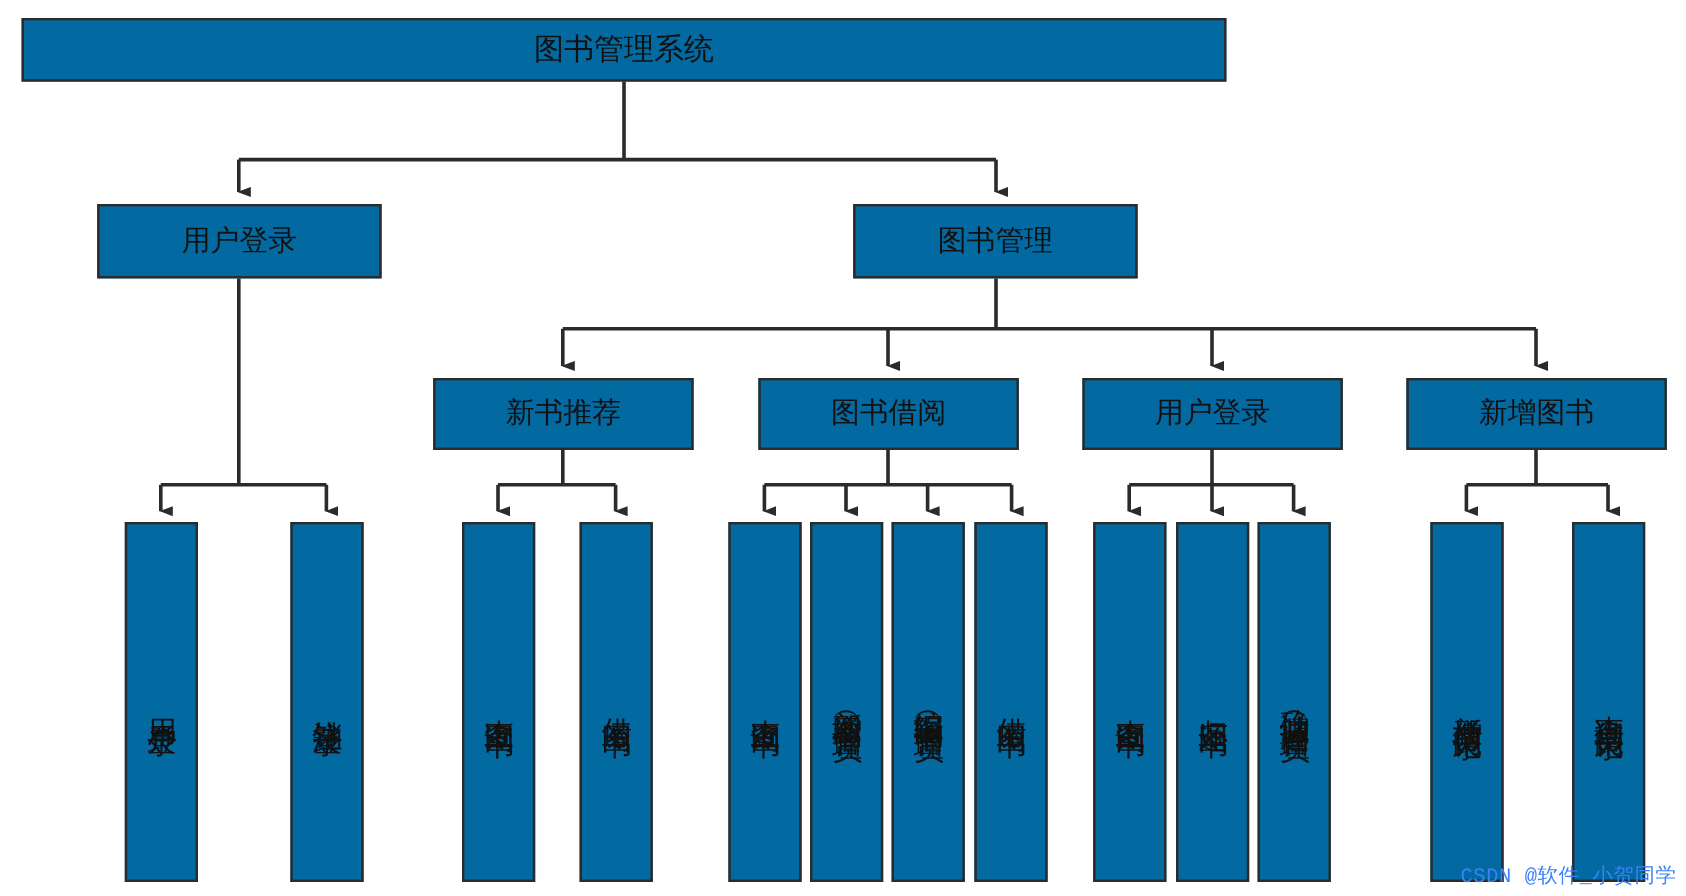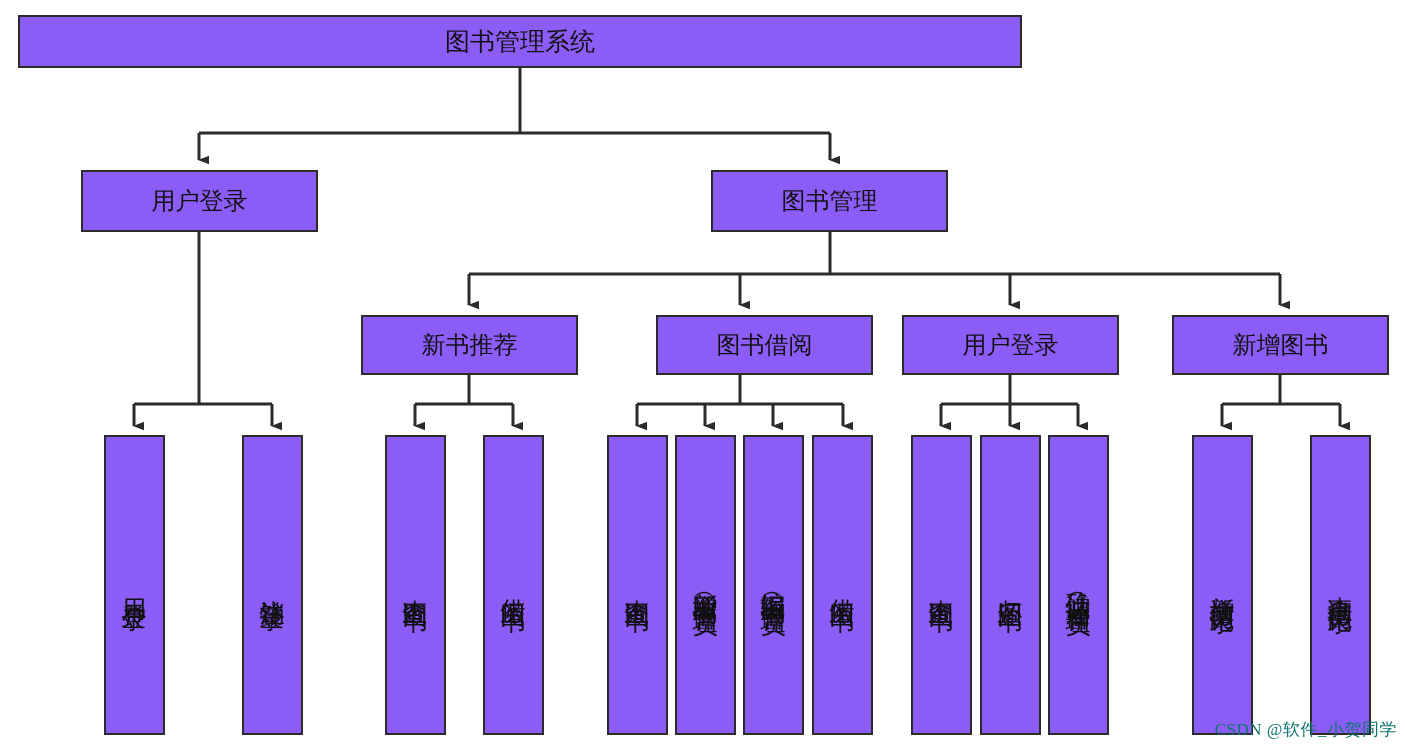--- a/index.html
+++ b/index.html
@@ -22,21 +22,21 @@
     position: absolute;
     left: 0;
     top: 0;
     width: 1405px;
     height: 747px;
     pointer-events: none;
   }
   .node {
     position: absolute;
     box-sizing: border-box;
-    background: #8b5cf6;
+    background: #0369a1;
     border: 2.5px solid #2b2b2b;
     display: flex;
     align-items: center;
     justify-content: center;
     z-index: 2;
   }
   .node-label {
     color: #111111;
     line-height: 1.0;
     white-space: nowrap;
@@ -63,25 +63,25 @@
     line-height: 1.12;
     letter-spacing: 3px;
     white-space: nowrap;
     max-height: 100%;
   }
   .watermark {
     position: absolute;
     right: 8px;
     bottom: 6px;
     font-size: 17px;
-    color: #0f766e;
+    color: #3b82f6;
     letter-spacing: 0.5px;
     z-index: 5;
     white-space: nowrap;
-    font-family: Liberation Serif, serif;
+    font-family: Liberation Mono, monospace;
   }
 </style>
 </head>
 <body>
 
 <div id="diagram-canvas">
 
   <svg id="edge-layer" viewBox="0 0 1405 747" width="1405" height="747" xmlns="http://www.w3.org/2000/svg">
     <defs>
       <marker id="arrowhead" markerWidth="9" markerHeight="11" refX="4.2" refY="10" orient="auto" markerUnits="userSpaceOnUse">
@@ -141,21 +141,21 @@
   </div>
 
   <div class="node level-2" style="left:361px; top:315px; width:217px; height:60px;">
     <span class="node-label">新书推荐</span>
   </div>
 
   <div class="node level-1" style="left:711px; top:170px; width:237px; height:62px;">
     <span class="node-label">图书管理</span>
   </div>
 
-  <div class="node level-2" style="left:632px; top:315px; width:217px; height:60px;margin-left:24px;">
+  <div class="node level-2" style="left:632px; top:315px; width:217px; height:60px;">
     <span class="node-label">图书借阅</span>
   </div>
 
   <div class="node level-2" style="left:902px; top:315px; width:217px; height:60px;">
     <span class="node-label">用户登录</span>
   </div>
 
   <div class="node level-2" style="left:1172px; top:315px; width:217px; height:60px;">
     <span class="node-label">新增图书</span>
   </div>

